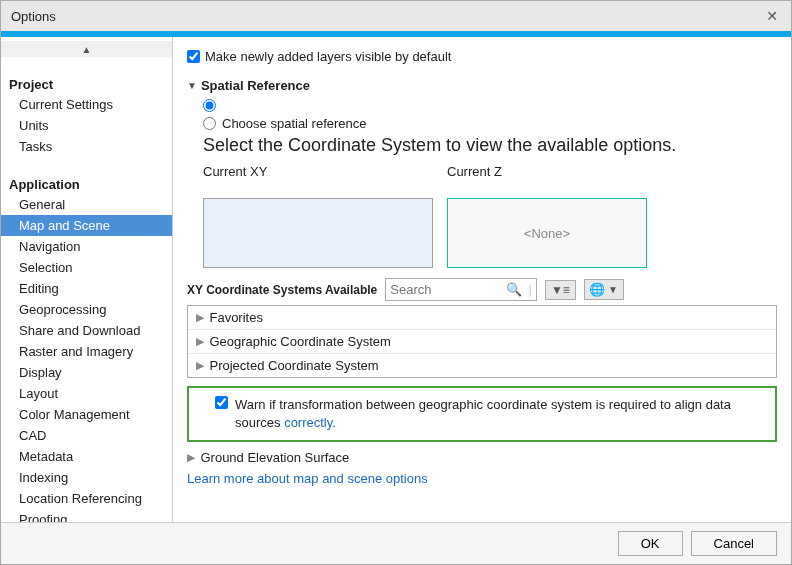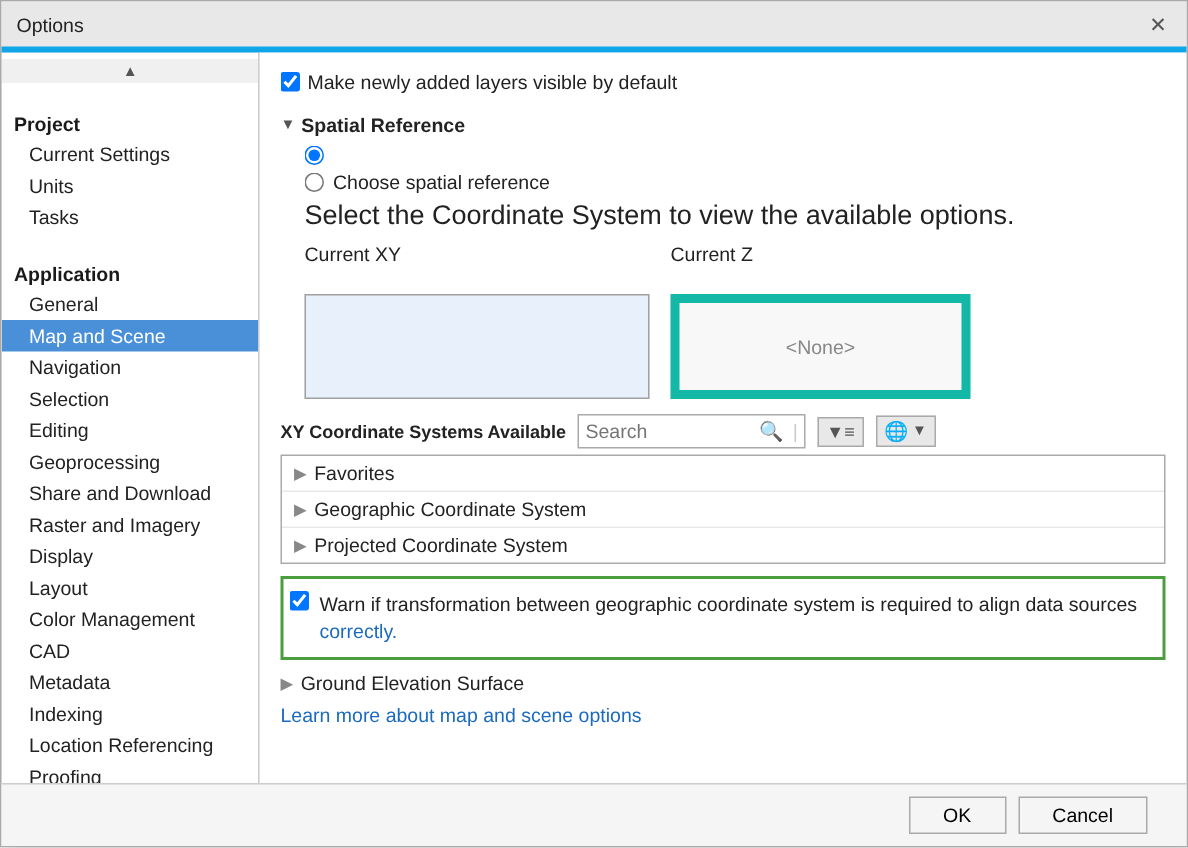--- a/index.html
+++ b/index.html
@@ -16,21 +16,21 @@
       width: 792px;
       height: 565px;
       background: #f5f5f5;
       border: 1px solid #aaa;
       box-shadow: 3px 3px 12px rgba(0,0,0,0.3);
       display: flex;
       flex-direction: column;
     }
     .title-bar {
       background: #e8e8e8;
-      border-bottom: 4px solid #0ea5e9;
+      border-bottom: 6px solid #0ea5e9;
       padding: 6px 10px;
       display: flex;
       align-items: center;
       justify-content: space-between;
       flex-shrink: 0;
     }
     .title-bar-title {
       font-size: 13px;
       font-weight: normal;
       color: #222;
@@ -163,21 +163,21 @@
     }
     .coord-box {
       width: 230px;
       height: 70px;
       border: 1px solid #a0a0a0;
       background: #e8f0fb;
     }
     .coord-box-none {
       width: 200px;
       height: 70px;
-      border: 6px solid #14b8a6;
+      border: 1px solid #14b8a6;
       background: #f8f8f8;
       display: flex;
       align-items: center;
       justify-content: center;
       color: #888;
       font-size: 13px;
     }
     
     .xy-section {
       margin: 6px 0;
@@ -257,21 +257,21 @@
       cursor: pointer;
     }
     .tree-item:last-child { border-bottom: none; }
     .tree-arrow {
       color: #888;
       font-size: 11px;
     }
     
     .warn-box {
       border: 2px solid #4a9e3e;
-      padding: 8px 4px;
+      padding: 8px 26px;
       display: flex;
       align-items: flex-start;
       gap: 7px;
       margin: 8px 0;
       font-size: 13px;
       color: #222;
       background: #fff;
     }
     .warn-text {
       line-height: 1.4;
@@ -297,21 +297,21 @@
       color: #1a6abf;
       text-decoration: none;
       font-size: 13px;
       cursor: pointer;
       display: block;
       margin: 4px 0 10px 0;
     }
     
     .dialog-footer {
       border-top: 1px solid #ccc;
-      padding: 8px 26px;
+      padding: 8px 14px;
       display: flex;
       justify-content: flex-end;
       gap: 8px;
       background: #f5f5f5;
       flex-shrink: 0;
     }
     .btn-ok, .btn-cancel {
       padding: 4px 22px;
       font-size: 13px;
       cursor: pointer;

